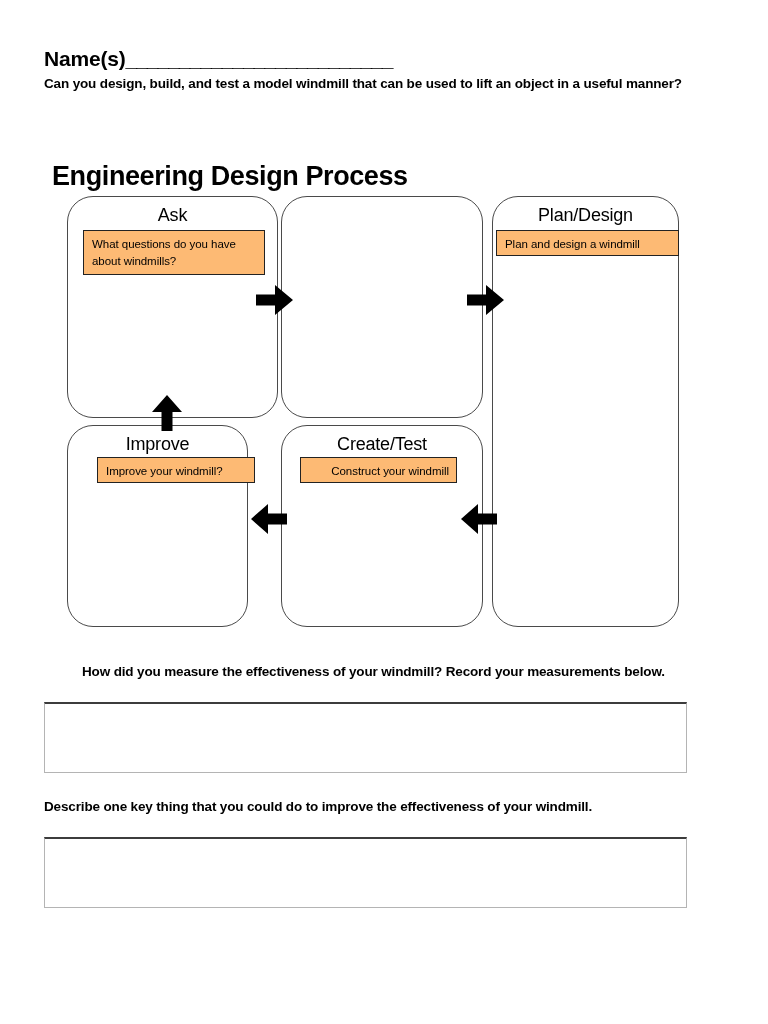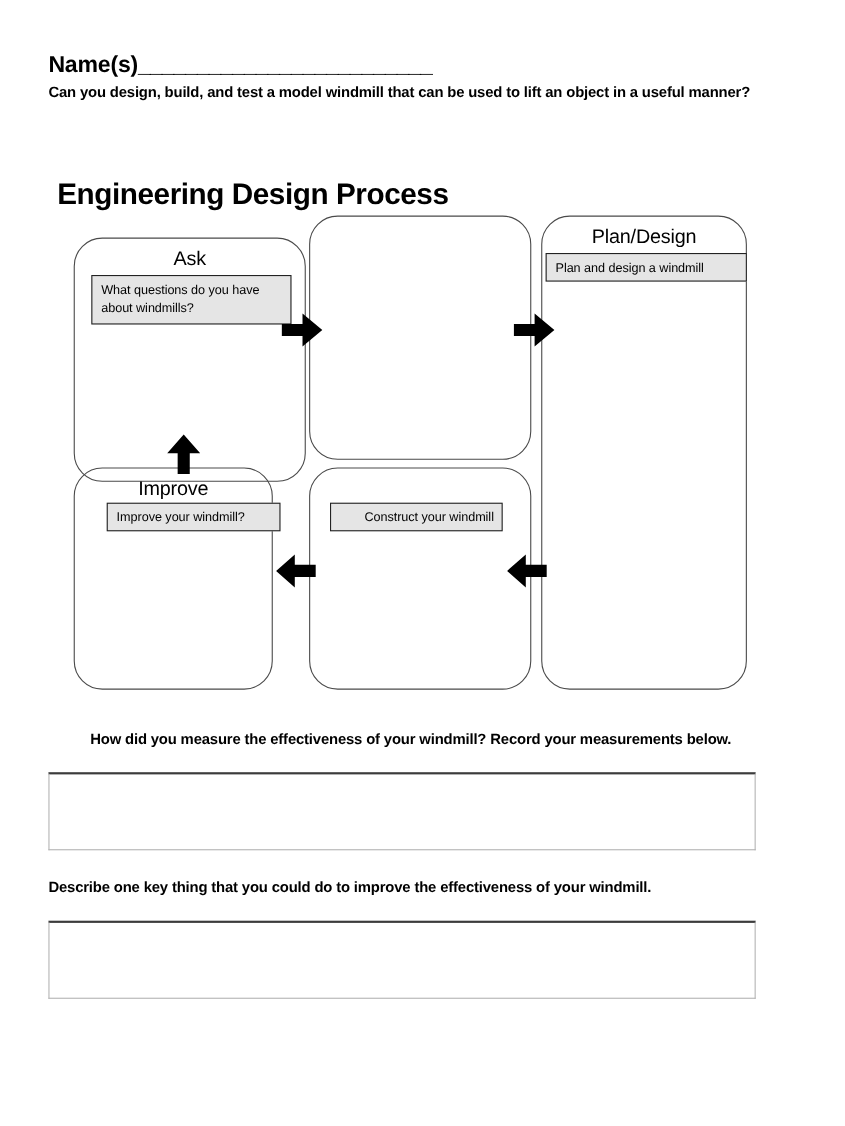--- a/index.html
+++ b/index.html
@@ -70,40 +70,40 @@
     width: 768px;
     height: 1024px;
     pointer-events: none;
   }
   .edp-box {
     position: absolute;
     border: 1px solid #4a4a4a;
     border-radius: 26px;
     background: transparent;
   }
-  .edp-box.ask        { left: 67px;  top: 196px; width: 211px; height: 222px; margin-top: 20px; }
+  .edp-box.ask        { left: 67px;  top: 196px; width: 211px; height: 222px; }
   .edp-box.imagine    { left: 281px; top: 196px; width: 202px; height: 222px; }
   .edp-box.plan       { left: 492px; top: 196px; width: 187px; height: 431px; }
   .edp-box.improve    { left: 67px;  top: 425px; width: 181px; height: 202px; }
   .edp-box.create     { left: 281px; top: 425px; width: 202px; height: 202px; }
 
   .edp-label {
     position: absolute;
     width: 100%;
     text-align: center;
     top: 7px;
     font-size: 18px;
     letter-spacing: -0.2px;
     line-height: 22px;
   }
 
   .edp-note {
     position: absolute;
     border: 1px solid #222;
-    background: #e5e5e5;
+    background: #fdba74;
     font-size: 11.5px;
     line-height: 17px;
     padding: 5px 7px 5px 8px;
     letter-spacing: -0.05px;
   }
   .note-ask     { left: 15px;  top: 33px;  width: 182px; height: 45px; }
   .note-imagine { left: 20px;  top: 33px;  width: 166px; height: 45px; }
   .note-plan    { left: 3px;   top: 33px;  width: 183px; height: 26px; }
   .note-improve { left: 29px;  top: 31px;  width: 158px; height: 26px; }
   .note-create  { left: 18px;  top: 31px;  width: 157px; height: 26px; text-align: right; }
@@ -169,20 +169,21 @@
     <div class="edp-label">Plan/Design</div>
     <div class="edp-note note-plan">Plan and design a windmill</div>
   </div>
 
   <div class="edp-box improve">
     <div class="edp-label">Improve</div>
     <div class="edp-note note-improve">Improve your windmill?</div>
   </div>
 
   <div class="edp-box create">
+    <div class="edp-label">Create/Test</div>
     <div class="edp-note note-create">Construct your windmill</div>
   </div>
 
   <div class="arrow arrow-r1">
     <svg width="38" height="34" viewBox="0 0 38 34">
       <path d="M0 11.5 H19 V2 L37 17 L19 32 V22.5 H0 Z" fill="#000"></path>
     </svg>
   </div>
 
   <div class="arrow arrow-r2">

